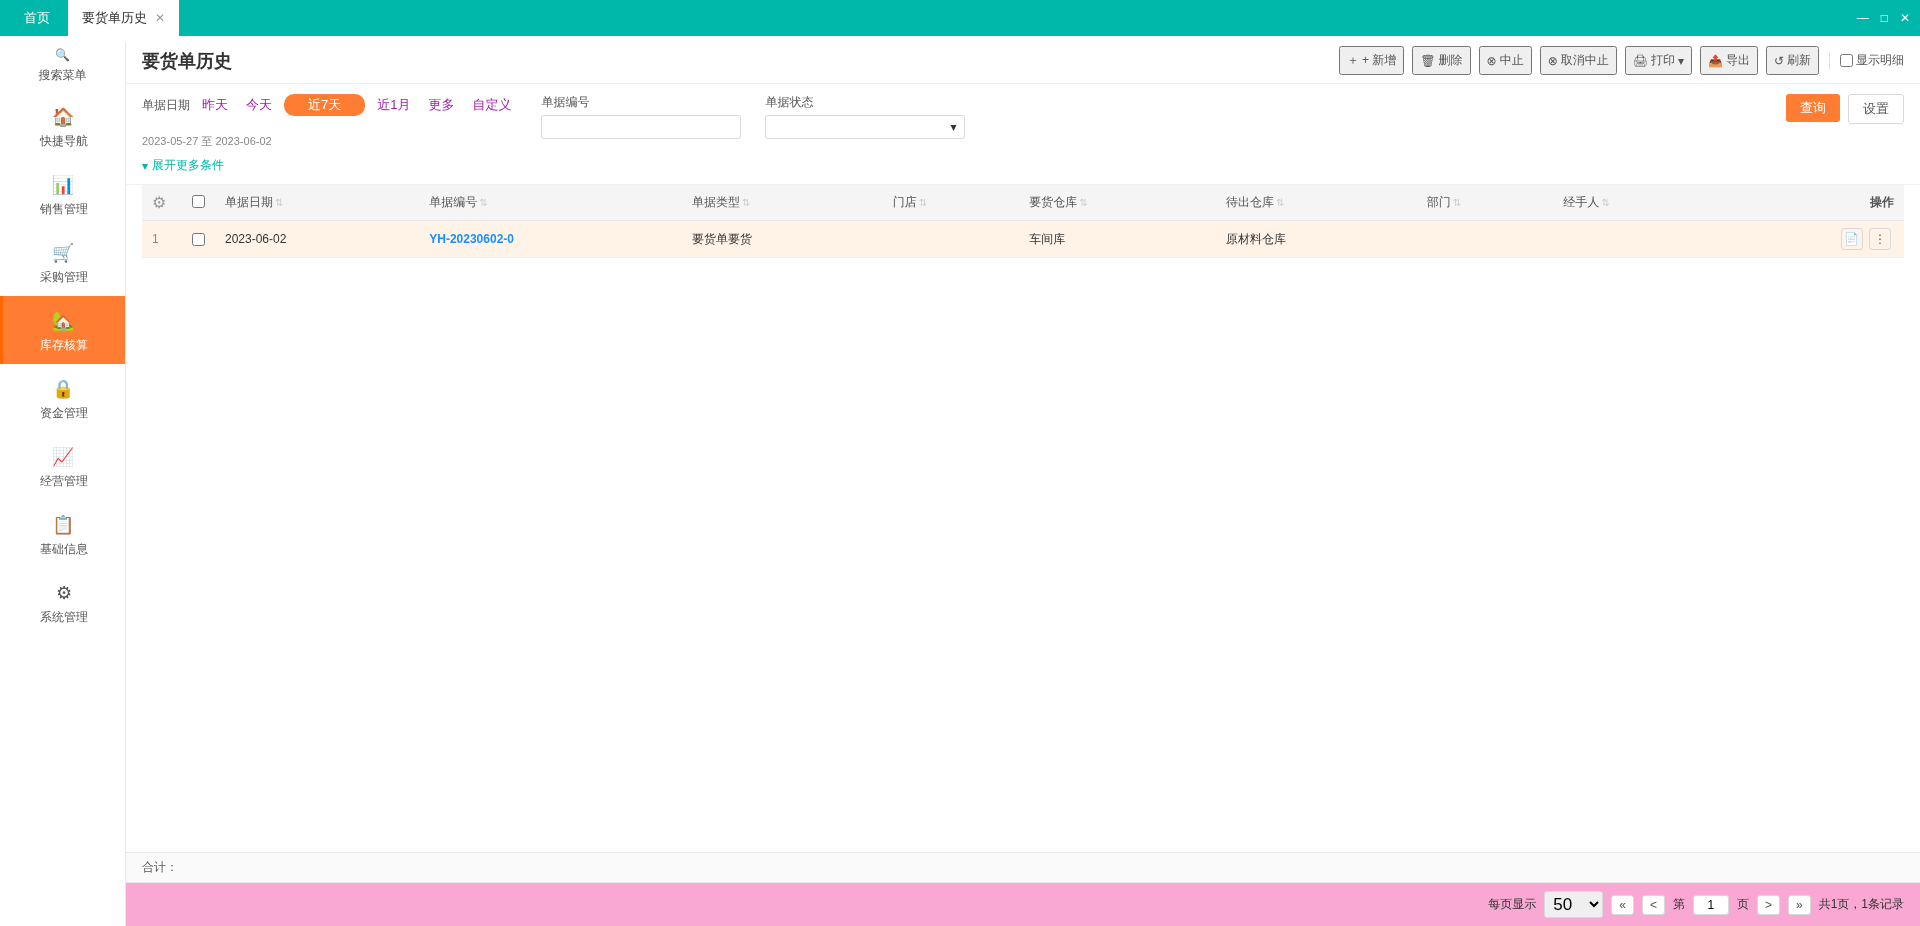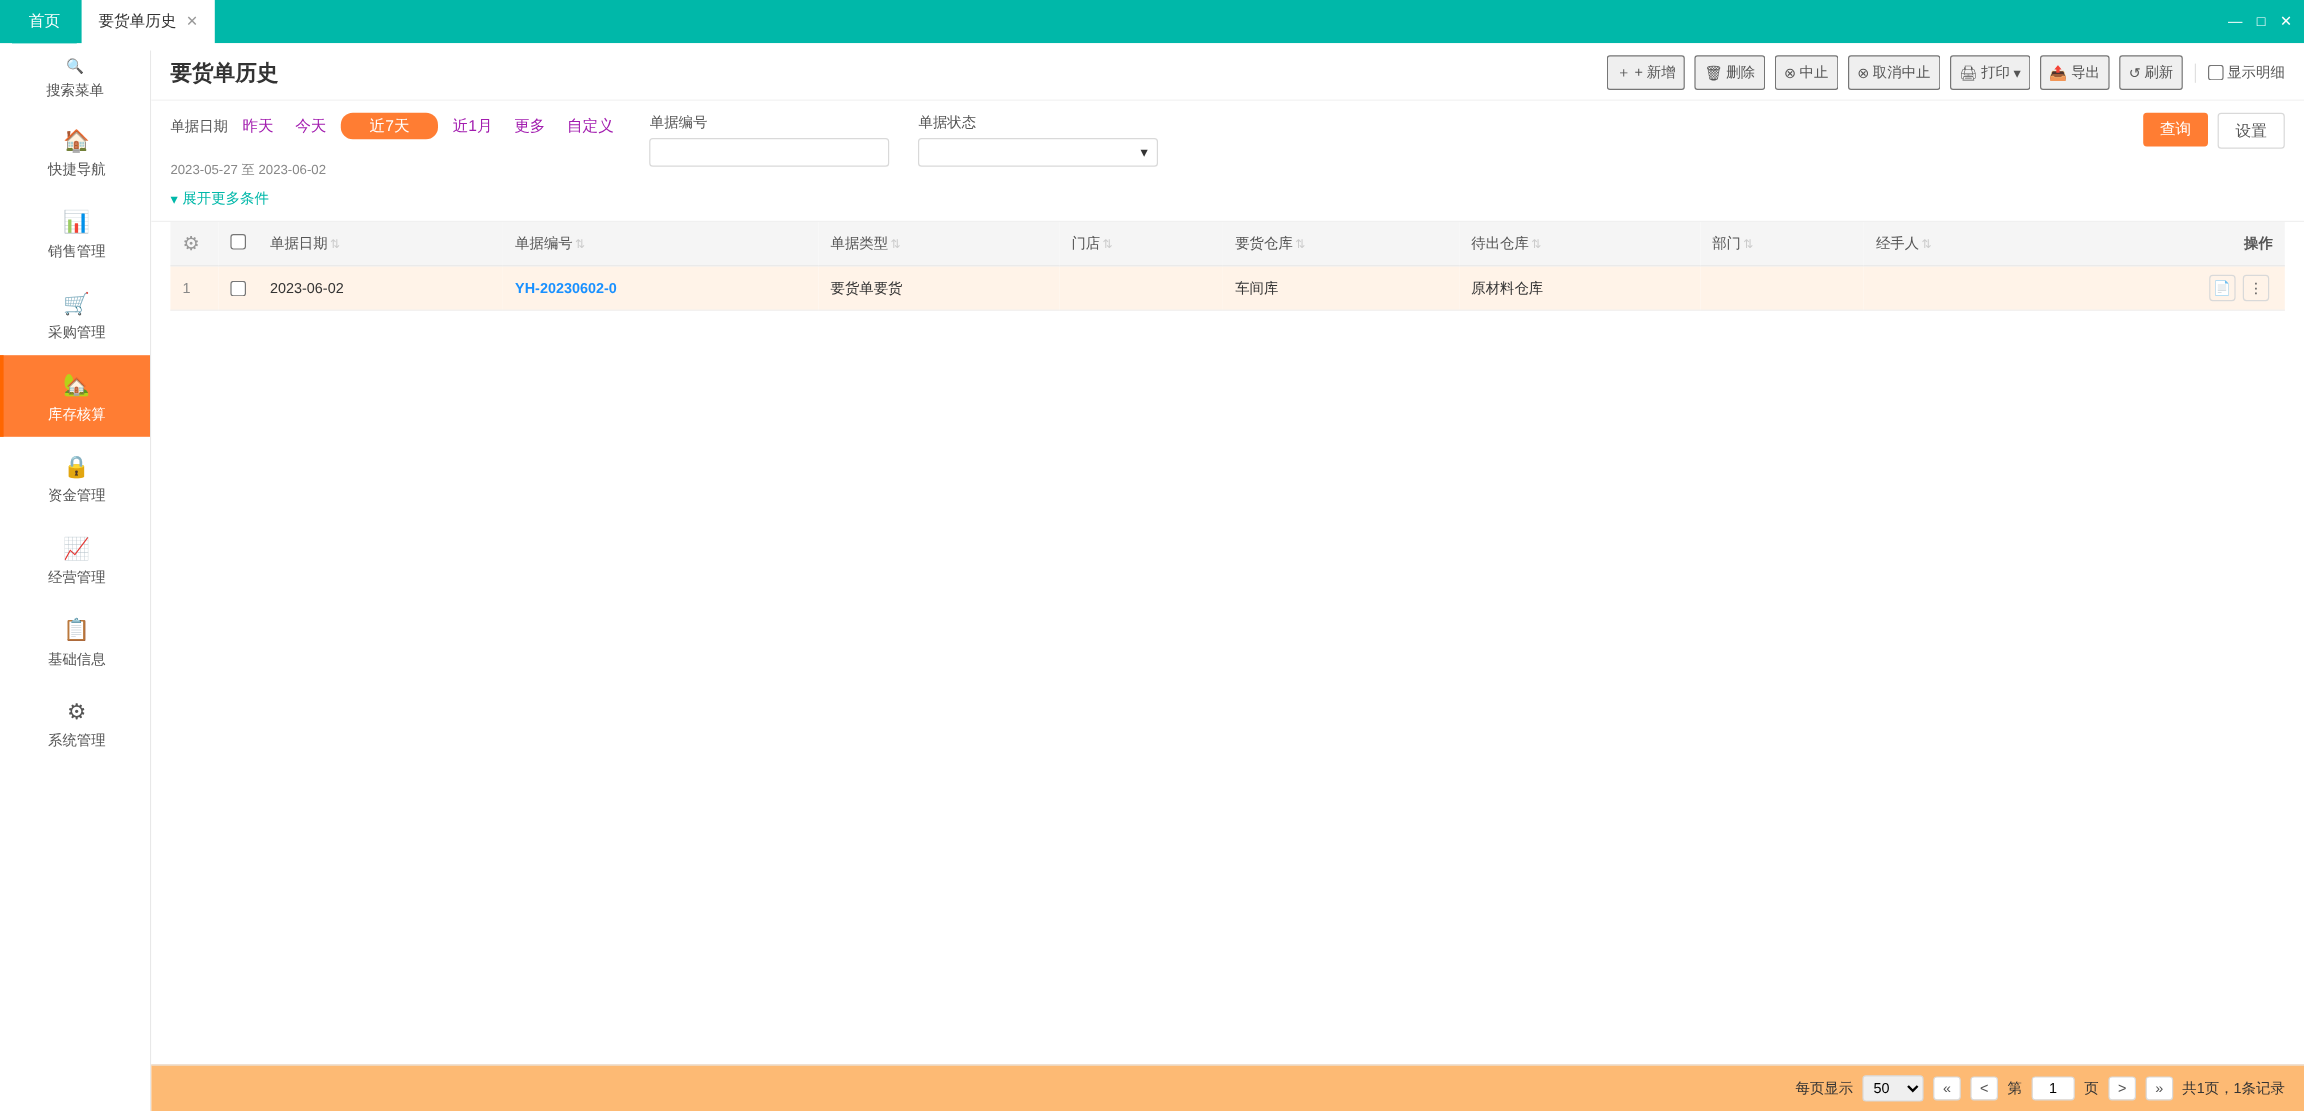--- a/index.html
+++ b/index.html
@@ -61,22 +61,22 @@
     .col-check { width: 30px; }
     .col-num { width: 40px; color: #888; }
     .sort-icon { color: #ccc; margin-left: 2px; font-size: 10px; }
     .settings-icon { color: #999; font-size: 16px; cursor: pointer; }
     .op-btn { display: inline-flex; align-items: center; justify-content: center; width: 22px; height: 22px; border: 1px solid #d9d9d9; border-radius: 3px; cursor: pointer; color: #555; font-size: 12px; margin-right: 3px; }
 
     
     .table-footer { background: #fafafa; border-top: 1px solid #e8e8e8; padding: 6px 16px; font-size: 12px; color: #555; display: flex; align-items: center; }
 
     
-    .pagination-bar { border-top: 1px solid #e8e8e8; padding: 8px 16px; display: flex; align-items: center; justify-content: flex-end; gap: 8px; font-size: 12px; background: #fdba74; flex-shrink: 0; }
-    .page-size-select { border: 1px solid #d9d9d9; border-radius: 3px; padding: 2px 4px; font-size: 12px; }
+    .pagination-bar { border-top: 1px solid #e8e8e8; padding: 8px 16px; display: flex; align-items: center; justify-content: flex-end; gap: 8px; font-size: 12px; background: #f9a8d4; flex-shrink: 0; }
+    .page-size-select { border: 1px solid #d9d9d9; border-radius: 3px; padding: 2px 4px; font-size: 17px; }
     .page-btn { padding: 2px 7px; border: 1px solid #d9d9d9; border-radius: 3px; cursor: pointer; background: #fff; font-size: 12px; color: #555; }
     .page-input { width: 36px; border: 1px solid #d9d9d9; border-radius: 3px; padding: 2px 4px; font-size: 12px; text-align: center; }
     .display-cell-btn { display: flex; align-items: center; gap: 3px; font-size: 12px; color: #555; }
 
     .checkbox-cell { display: flex; align-items: center; justify-content: center; }
     input[type="checkbox"] { cursor: pointer; }
   </style>
 </head>
 <body>
 
@@ -276,20 +276,23 @@
       <td></td>
       <td style="text-align:right;">
         <span class="op-btn">📄</span>
         <span class="op-btn">⋮</span>
       </td>
     </tr>
           </tbody>
       </table>
     </div>
 
+    <div class="table-footer">
+      <span>合计：</span>
+    </div>
 
     <div class="pagination-bar">
       <span>每页显示</span>
       <select class="page-size-select">
         <option>50</option>
         <option>100</option>
         <option>200</option>
       </select>
       <button class="page-btn">«</button>
       <button class="page-btn">&lt;</button>

